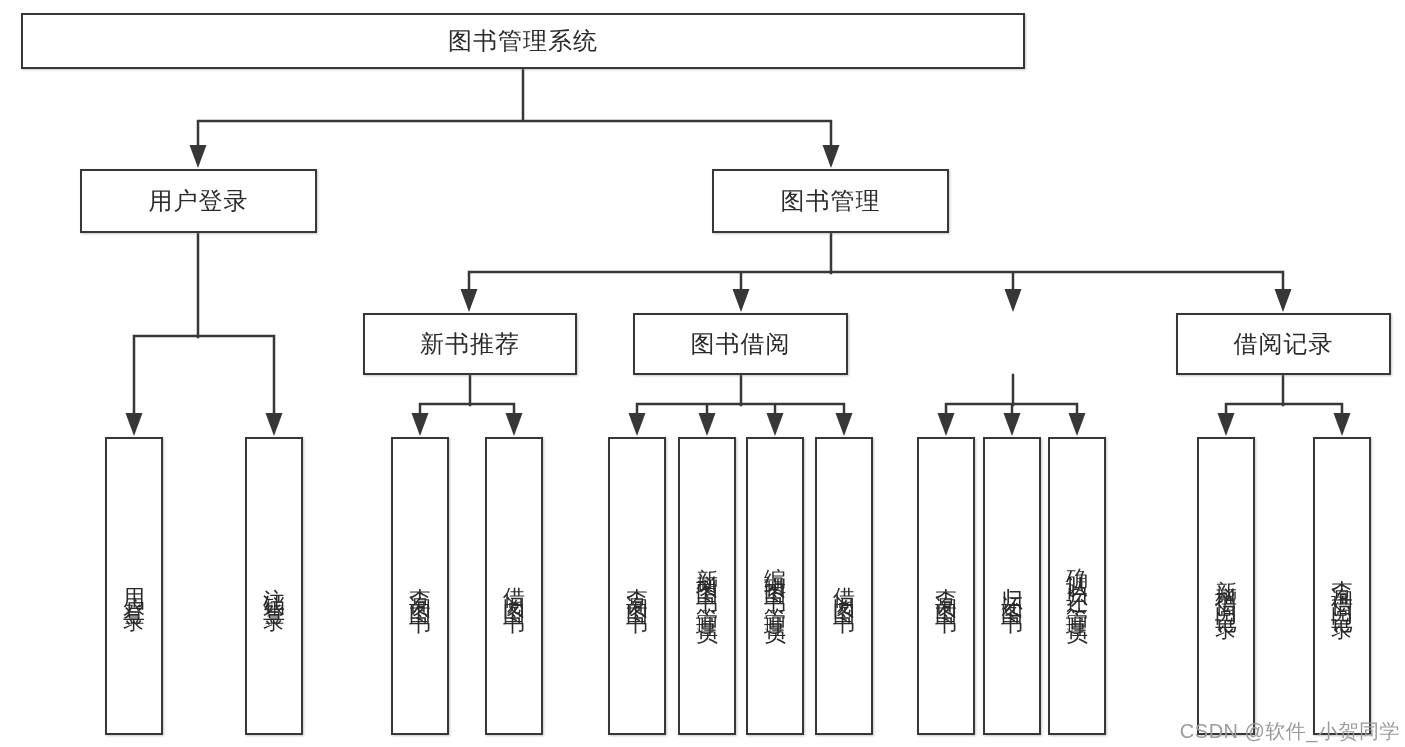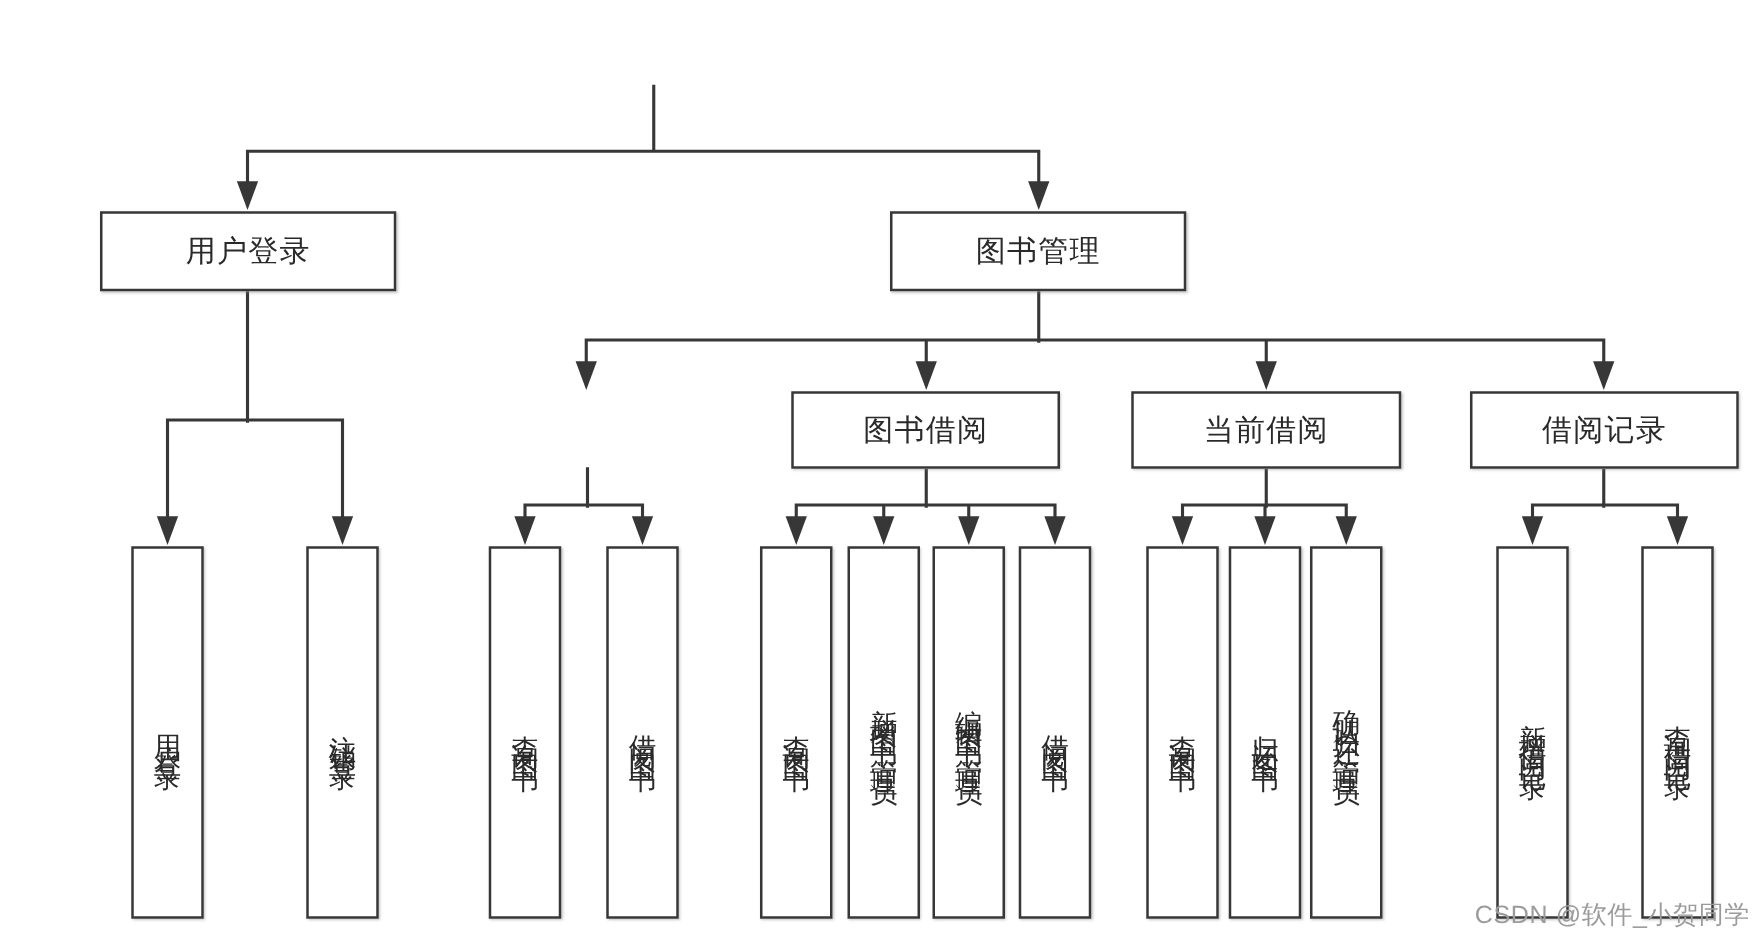--- a/index.html
+++ b/index.html
@@ -107,33 +107,36 @@
       <polygon points="766.5,413 783.5,413 775,436"></polygon>
       <polygon points="835.5,413 852.5,413 844,436"></polygon>
       <polygon points="937.5,413 954.5,413 946,436"></polygon>
       <polygon points="1003.5,413 1020.5,413 1012,436"></polygon>
       <polygon points="1068.5,413 1085.5,413 1077,436"></polygon>
       <polygon points="1217.5,413 1234.5,413 1226,436"></polygon>
       <polygon points="1333.5,413 1350.5,413 1342,436"></polygon>
     </g>
   </svg>
 
+  <div class="node n-root">
+    <span class="hlabel">图书管理系统</span>
+  </div>
 
   <div class="node n-l2a">
     <span class="hlabel">用户登录</span>
   </div>
   <div class="node n-l2b">
     <span class="hlabel">图书管理</span>
   </div>
 
+  <div class="node n-l3a">
+    <span class="hlabel">新书推荐</span>
+  </div>
   <div class="node n-l3b">
     <span class="hlabel">图书借阅</span>
-  </div>
-  <div class="node n-l3c">
-    <span class="hlabel">当前借阅</span>
   </div>
   <div class="node n-l3d">
     <span class="hlabel">借阅记录</span>
   </div>
 
   <div class="node leaf f-1a">
     <span class="vtext">用户登录</span>
   </div>
   <div class="node leaf f-1b">
     <span class="vtext">注销登录</span>

